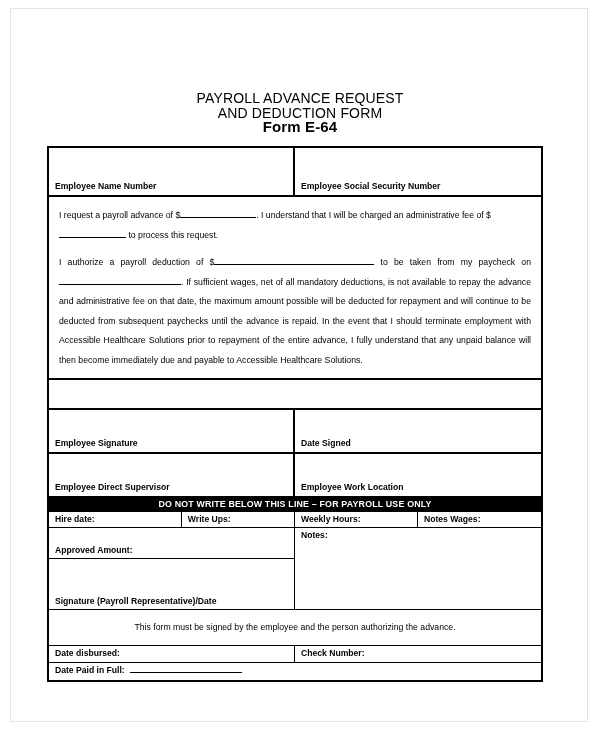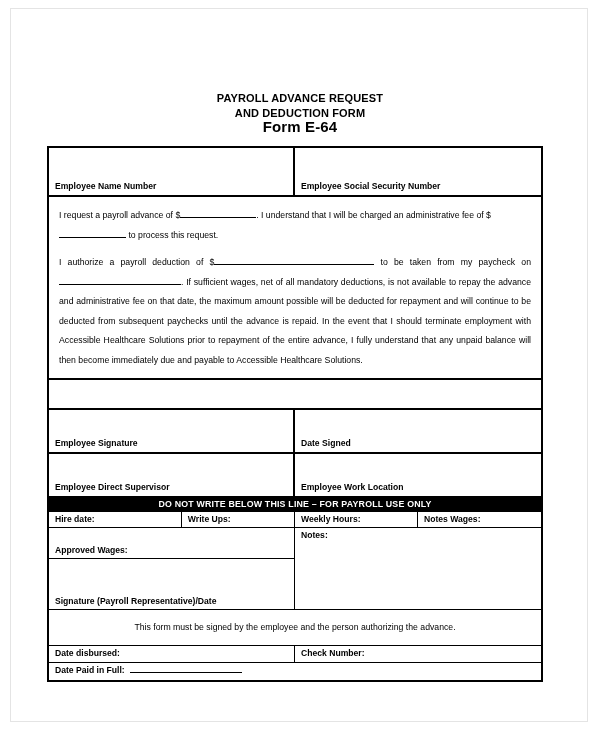--- a/index.html
+++ b/index.html
@@ -31,22 +31,22 @@
   
   .title-block {
     position: absolute;
     left: 0;
     top: 82px;
     width: 578px;
     text-align: center;
     line-height: 14.5px;
   }
   .title-line {
-    font-size: 11px;
-    font-weight: bold;
+    font-size: 14px;
+    font-weight: normal;
     letter-spacing: 0.15px;
   }
   .title-form-no {
     font-size: 15px;
     font-weight: bold;
     letter-spacing: 0.15px;
   }
 
   
   .form-frame {
@@ -254,21 +254,21 @@
         <div class="grid-label">Weekly Hours:</div>
       </div>
       <div class="cell grid-head-cell" style="width:25%;">
         <div class="grid-label">Notes Wages:</div>
       </div>
     </div>
 
     <div class="row row-div-bottom-thin">
       <div class="cell cell-div-right-thin" style="width:50%;">
         <div class="approved-cell" style="border-bottom:1px solid #000;">
-          <div class="grid-label">Approved Wages:</div>
+          <div class="grid-label">Approved Amount:</div>
         </div>
         <div class="sig-payroll-cell">
           <div class="grid-label">Signature (Payroll Representative)/Date</div>
         </div>
       </div>
       <div class="cell notes-cell" style="width:50%;">
         <div class="grid-label">Notes:</div>
       </div>
     </div>
 

